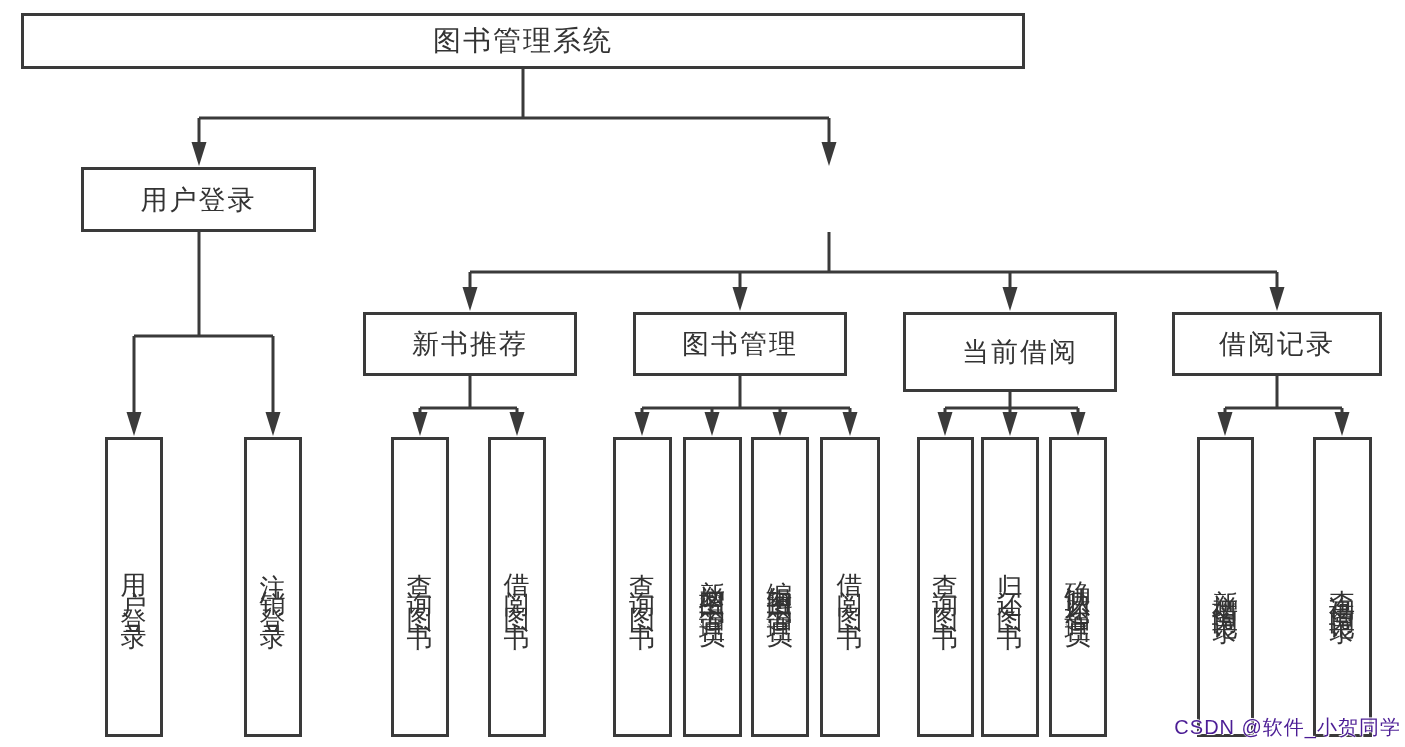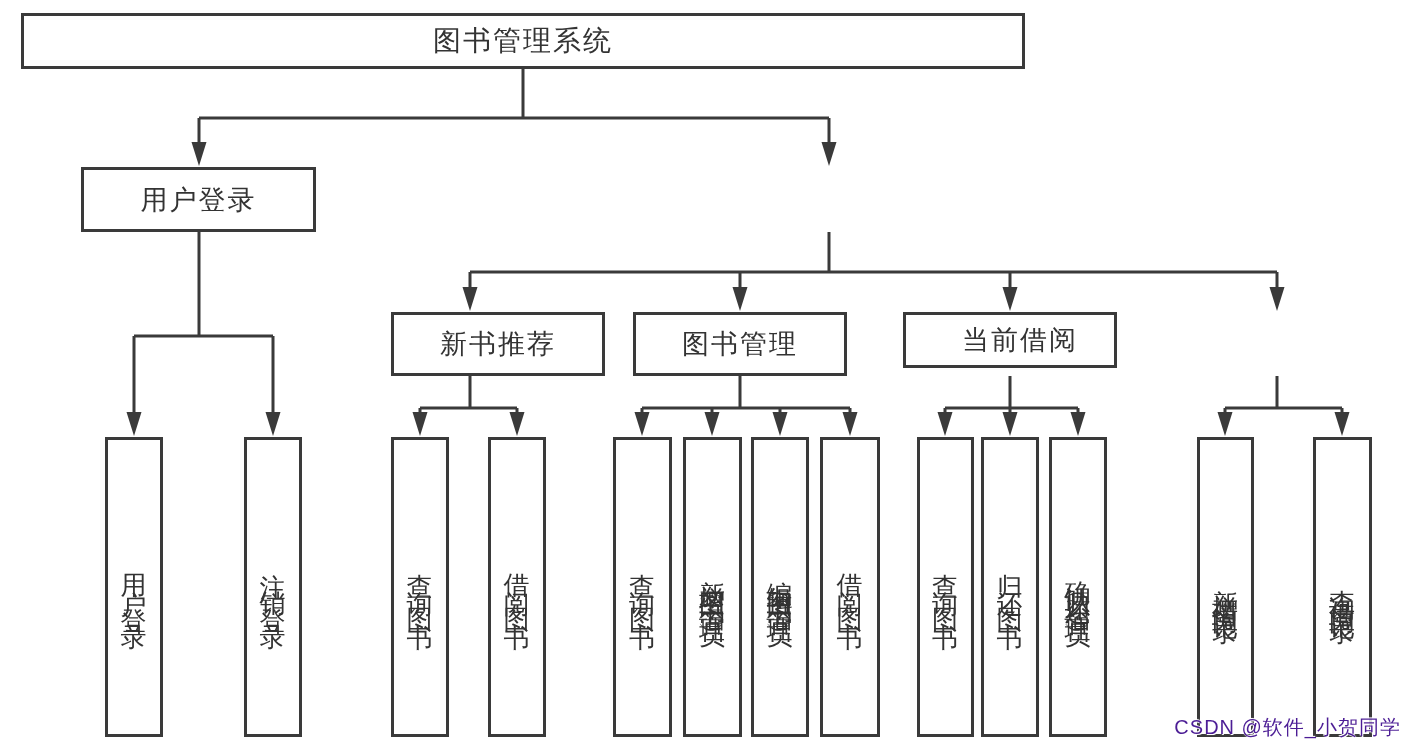--- a/index.html
+++ b/index.html
@@ -106,28 +106,31 @@
   </svg>
 
   <div class="node hnode rootnode" style="left:21px; top:13px; width:1004px; height:56px;">
     <span>图书管理系统</span>
   </div>
 
   <div class="node hnode" style="left:81px; top:167px; width:235px; height:65px;">
     <span>用户登录</span>
   </div>
 
-  <div class="node hnode" style="left:363px; top:312px; width:214px; height:64px;margin-left:28px;">
+  <div class="node hnode" style="left:363px; top:312px; width:214px; height:64px;">
     <span>新书推荐</span>
   </div>
   <div class="node hnode" style="left:633px; top:312px; width:214px; height:64px;">
     <span>图书管理</span>
   </div>
-  <div class="node hnode" style="left:903px; top:312px; width:214px; height:56px;padding-left:20px;">
+  <div class="node hnode" style="left:903px; top:312px; width:214px; height:80px;padding-left:20px;">
     <span>当前借阅</span>
+  </div>
+  <div class="node hnode" style="left:1172px; top:312px; width:210px; height:64px;">
+    <span>借阅记录</span>
   </div>
 
   <div class="node leaf sp-wide" style="left:105px; top:437px; width:58px; height:300px;">
     <span>用户登录</span>
   </div>
   <div class="node leaf sp-wide" style="left:244px; top:437px; width:58px; height:300px;">
     <span>注销登录</span>
   </div>
 
   <div class="node leaf sp-wide" style="left:391px; top:437px; width:58px; height:300px;">

